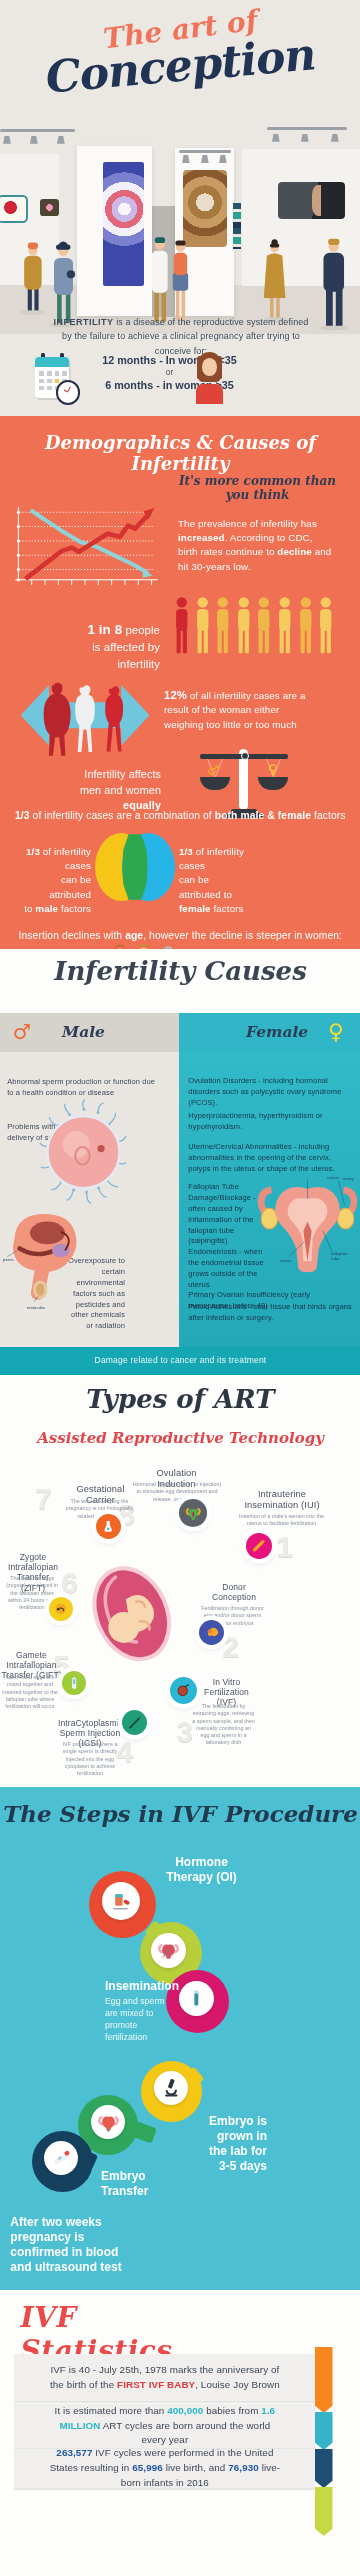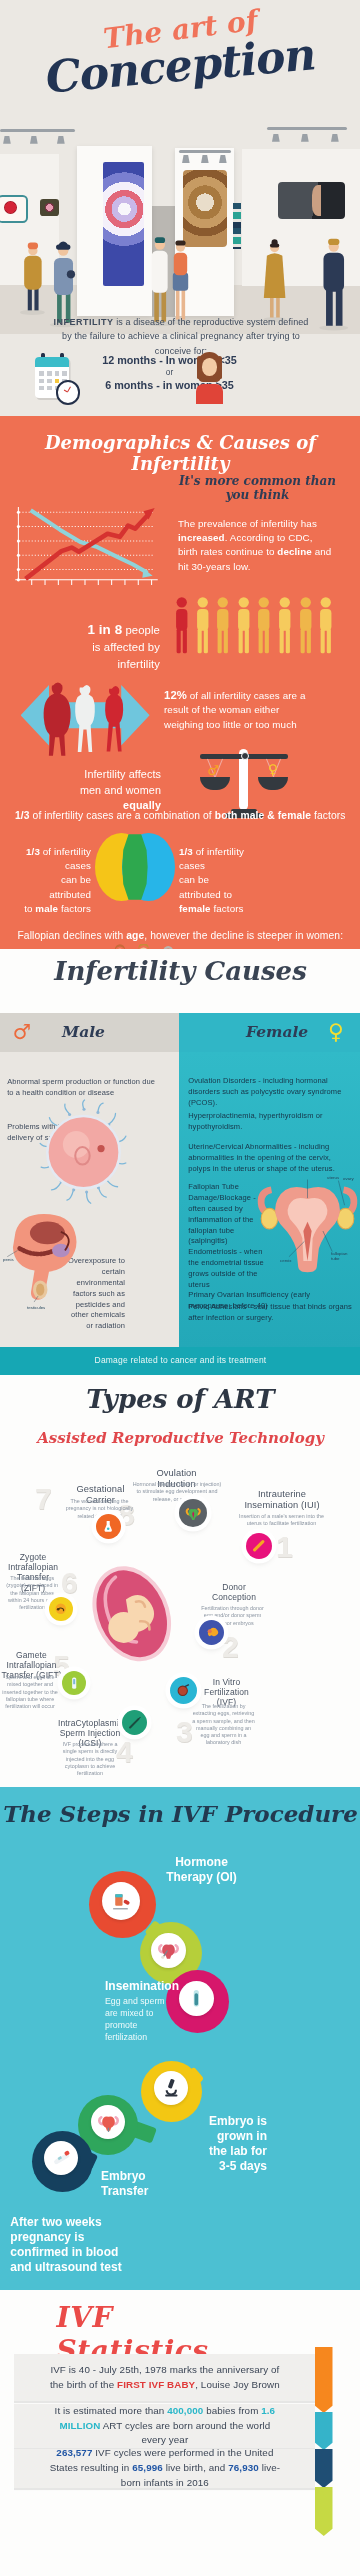--- a/index.html
+++ b/index.html
@@ -90,21 +90,21 @@
   #sec-steps{height:503px;background:#4cc0d2;}
   .steps-title{top:13.4px;left:0;width:361px;font-size:23px;color:#223a50;}
   .blob{position:absolute;border-radius:50%;}
   .blob-in{position:absolute;background:#fff;border-radius:50%;display:flex;align-items:center;justify-content:center;box-shadow:0 1.5px 3.1px rgba(0,0,0,.12);}
   .step-lab{font-size:10.3px;font-weight:bold;color:#fff;line-height:1.25;}
   .step-desc{font-size:8.8px;color:#eefafb;line-height:1.35;}
   .conn{position:absolute;border-radius:3.1px;}
 
   
   #sec-stats{height:316px;background:#fdfdfc;}
-  .stats-title{top:11.3px;left:20.6px;width:216px;font-size:28px;color:#ea4b48;letter-spacing:0.5px;margin-left:36px;}
+  .stats-title{top:11.3px;left:20.6px;width:216px;font-size:28px;color:#ea4b48;letter-spacing:0.5px;}
   .card{position:absolute;left:14.4px;width:301px;background:#f0efed;box-shadow:0 2.1px 0 rgba(90,90,90,.14);
         display:flex;align-items:center;justify-content:center;padding:0 17.5px;box-sizing:border-box;}
   .card p{margin:16px;font-size:9.8px;line-height:1.5;color:#3c4656;text-align:center;letter-spacing:0.1px;}
   .hl-red{color:#e03a3a;font-weight:bold;}
   .hl-teal{color:#29b7c9;font-weight:bold;}
   .hl-blue{color:#2156a5;font-weight:bold;}
   .chev{position:absolute;left:315px;width:17.5px;clip-path:polygon(0 0,100% 0,100% calc(100% - 7.2px),50% 100%,0 calc(100% - 7.2px));}
 </style>
 </head>
 <body>
@@ -395,21 +395,21 @@
       <span>can be attributed</span><br>
       <span>to </span><span class="demo-b">male</span><span> factors</span>
     </div>
     <div class="abs demo-p" style="left:179px;top:429px;width:70px;">
       <span class="demo-b">1/3</span><span> of infertility cases</span><br>
       <span>can be attributed to</span><br>
       <span class="demo-b">female</span><span> factors</span>
     </div>
 
     <div class="abs ctr demo-p" style="left:10.3px;top:513px;width:340px;font-size:10.3px;">
-      <span>Fallopian declines with </span><span class="demo-b">age</span><span>, however the decline is steeper in women:</span>
+      <span>Insertion declines with </span><span class="demo-b">age</span><span>, however the decline is steeper in women:</span>
     </div>
     <div class="abs ctr age-p" style="left:5.2px;top:550px;width:82px;">
       <span class="demo-b">40-year-old</span><span> women</span><br>
       <span class="demo-b">5%</span><span> chance of</span><br>
       <span>pregnancy</span>
     </div>
     <div class="abs ctr age-p" style="left:184px;top:550px;width:82px;text-align:right;">
       <span class="demo-b">30-year-old</span><span> women</span><br>
       <span class="demo-b">20%</span><span> chance of</span><br>
       <span>pregnancy</span>

